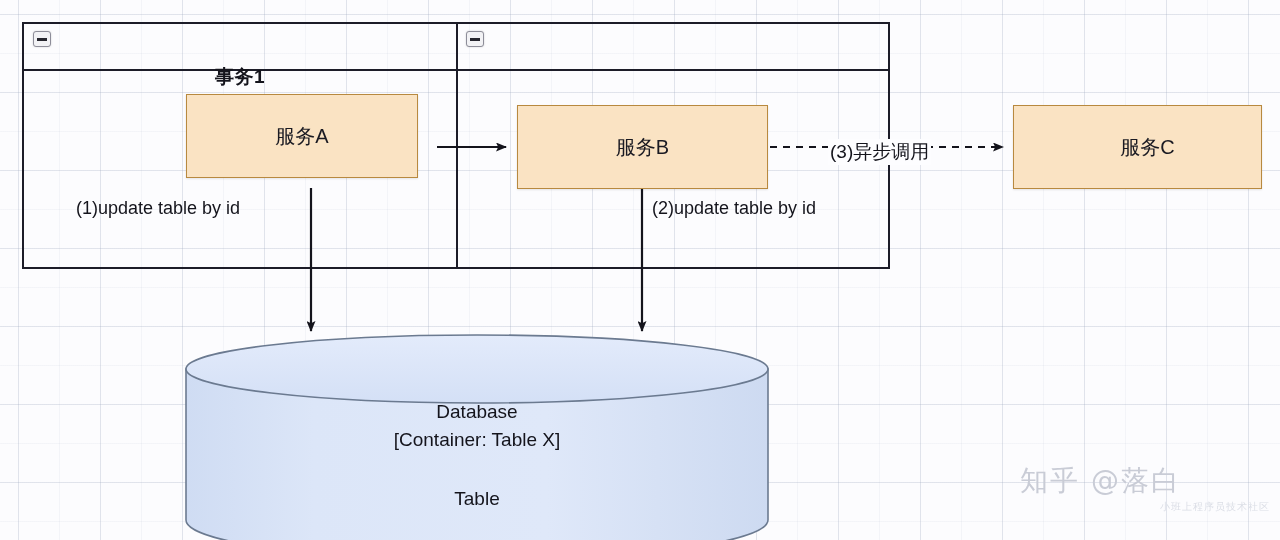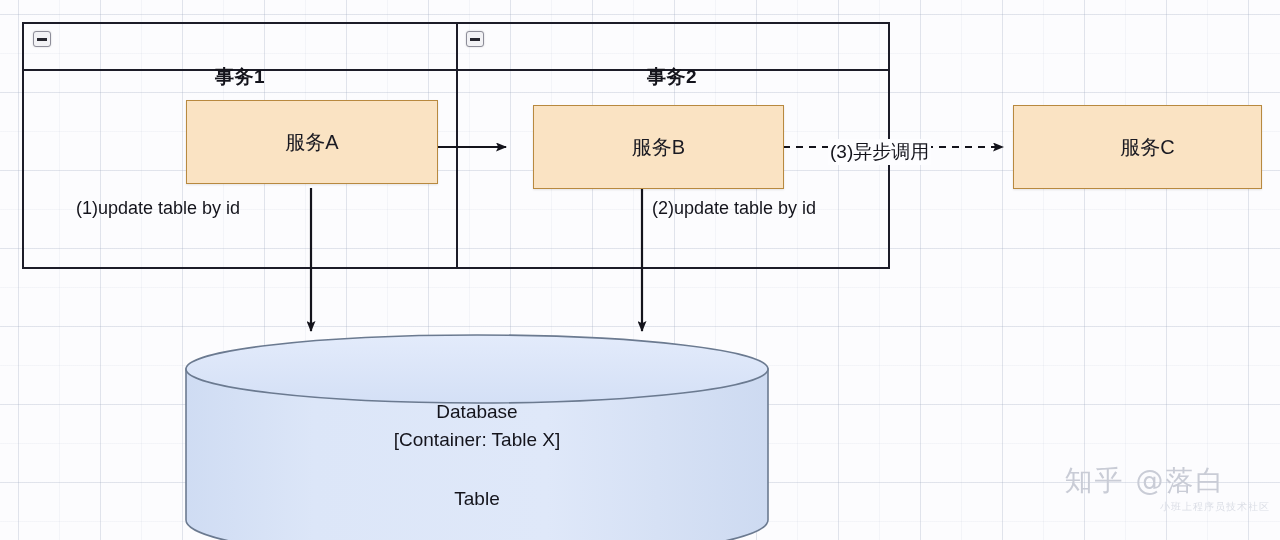--- a/index.html
+++ b/index.html
@@ -59,22 +59,22 @@
 
   
   .service-box{
     position:absolute;height:84px;
     background:#fae3c3;border:1.5px solid #b8893f;
     box-sizing:border-box;
     display:flex;align-items:center;justify-content:center;
     font-size:20px;color:#1a1a22;
     box-shadow:0 1px 2px rgba(0,0,0,0.10);
   }
-  #service-a{left:186px;top:100px;width:252px;}
-  #service-b{left:517px;top:105px;width:251px;margin-left:16px;}
+  #service-a{left:186px;top:94px;width:232px;}
+  #service-b{left:517px;top:105px;width:251px;}
   #service-c{left:1013px;top:105px;width:249px;padding-left:20px;}
 
   
   .edge-label{
     position:absolute;font-size:18px;color:#14141c;white-space:nowrap;
   }
   #label-update-1{left:76px;top:198px;}
   #label-update-2{left:652px;top:198px;}
   #label-async{
     left:828px;top:139px;font-size:19px;
@@ -84,21 +84,21 @@
     position:absolute;left:186px;width:582px;text-align:center;
     font-size:19px;color:#14141c;line-height:28px;
   }
   #db-line-1{top:398px;}
   #db-line-2{top:426px;}
   #db-line-3{top:485px;}
 
   
   .watermark{
     position:absolute;left:1020px;top:462px;width:250px;
-    text-align:center;color:#c9ccd6;
+    text-align:left;color:#c9ccd6;
     font-size:28px;letter-spacing:2px;
     font-family:"DejaVu Sans",sans-serif;
   }
   .watermark-sub{
     position:absolute;left:1020px;top:500px;width:250px;
     text-align:right;color:#dbdee6;font-size:10px;letter-spacing:1px;
     filter:blur(0.6px);
   }
 </style>
 </head>
@@ -107,21 +107,20 @@
 <div id="canvas">
 
   <div class="txn-outer"></div>
   <div class="txn-divider"></div>
   <div class="txn-headline"></div>
 
   <div class="collapse-icon" id="collapse-0"></div>
   <div class="collapse-icon" id="collapse-1"></div>
 
   <div class="txn-title" id="txn-title-0">事务1</div>
-  <div class="txn-title" id="txn-title-1">事务2</div>
 
   <svg class="layer">
     <defs>
       <marker id="arrowhead" markerWidth="11" markerHeight="9" refX="10" refY="4.5" orient="auto" markerUnits="userSpaceOnUse">
         <path d="M0,0 L11,4.5 L0,9 L2.2,4.5 Z" fill="#14141c"></path>
       </marker>
       <linearGradient id="cylSide" x1="0" y1="0" x2="1" y2="0">
         <stop offset="0%" stop-color="#cfdcf3"></stop>
         <stop offset="22%" stop-color="#dce6f8"></stop>
         <stop offset="62%" stop-color="#dfe8f9"></stop>

